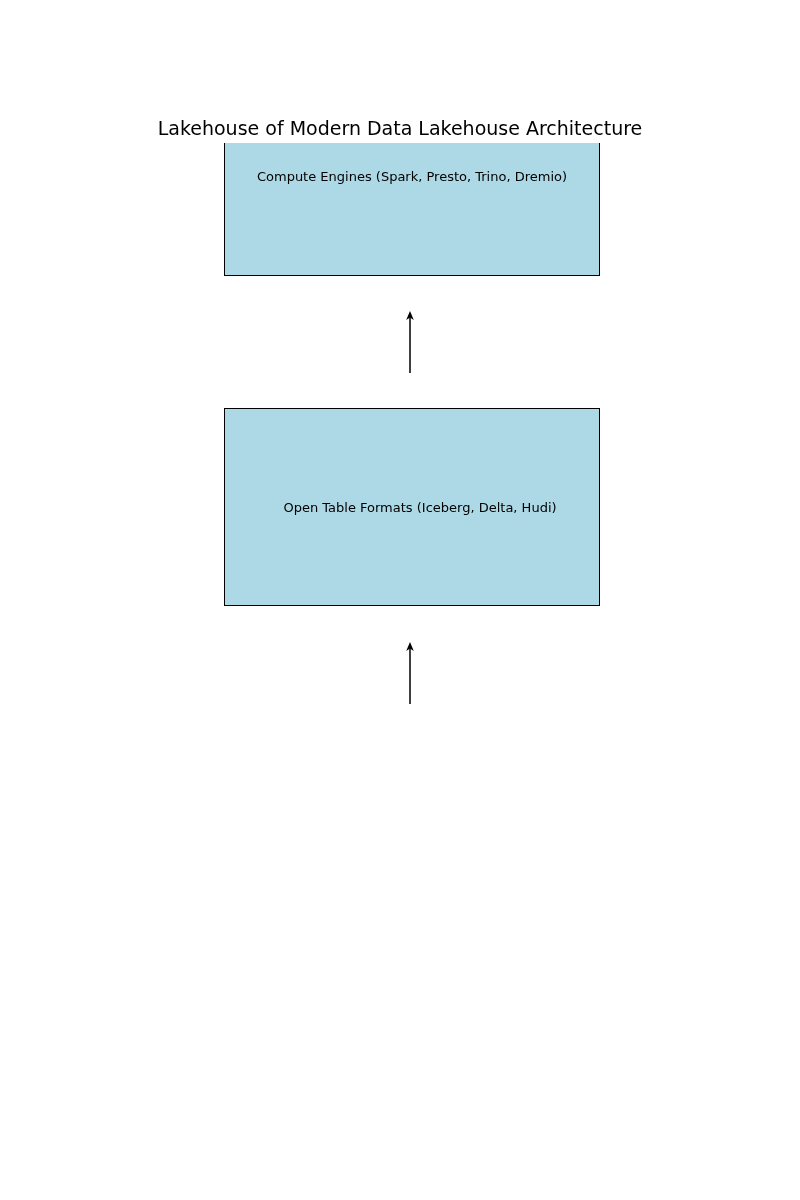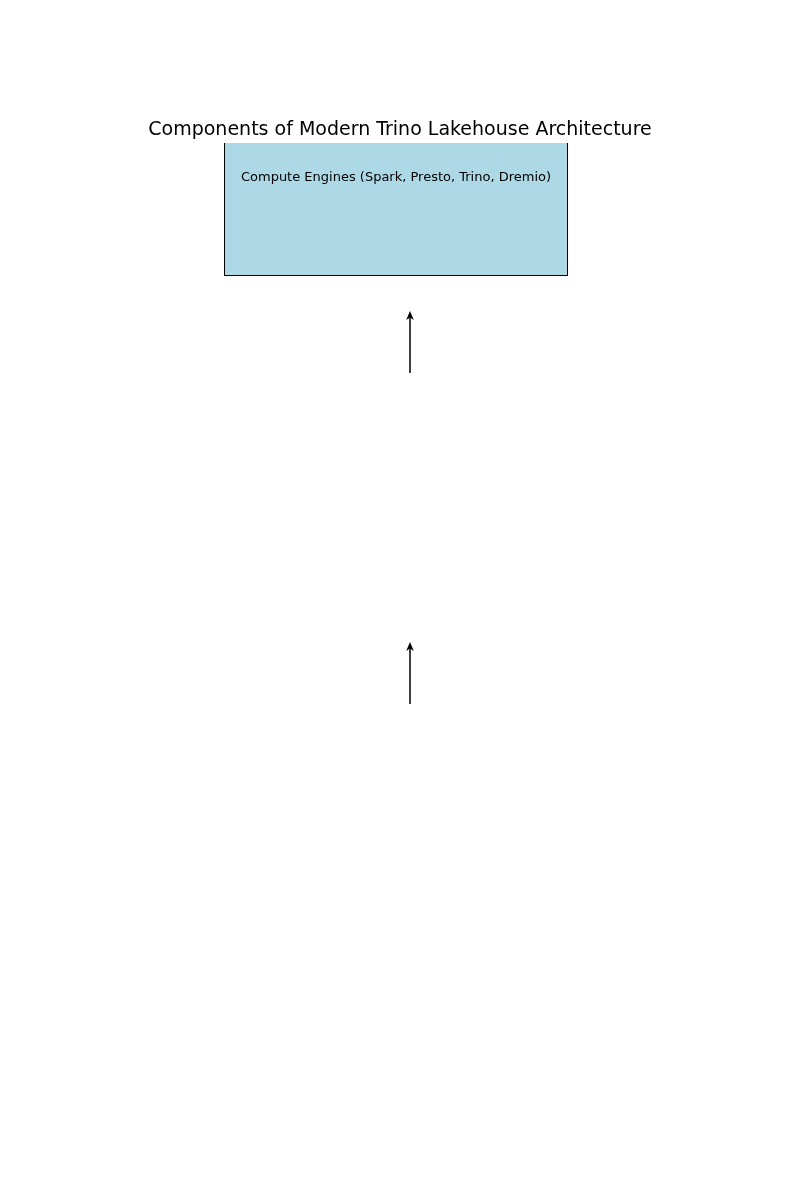--- a/index.html
+++ b/index.html
@@ -22,21 +22,21 @@
     top: 119px;
     text-align: center;
     font-size: 19px;
     line-height: 19px;
     color: #000000;
     white-space: nowrap;
   }
   .layer-box {
     position: absolute;
     left: 224px;
-    width: 344px;
+    width: 376px;
     background: #ADD8E6;
     border: 1.5px solid #000000;
     padding-left: 16px;
   }
   .box-top {
     top: 143px;
     height: 133px;
     border-top: none; 
   }
   .box-middle {
@@ -73,31 +73,34 @@
     height: 62px;
   }
   .arrow-1 { top: 311px; }
   .arrow-2 { top: 642px; }
 </style>
 </head>
 <body>
 
 <div class="canvas">
 
-  <div class="diagram-title">Components of Modern Trino Lakehouse Architecture</div>
+  <div class="diagram-title">Lakehouse of Modern Data Lakehouse Architecture</div>
 
   <div class="layer-box box-top">
     <div class="layer-label">Compute Engines (Spark, Presto, Trino, Dremio)</div>
   </div>
 
   <svg class="up-arrow arrow-1" viewBox="0 0 12 62" xmlns="http://www.w3.org/2000/svg">
     <line x1="6" y1="62" x2="6" y2="6" stroke="#000000" stroke-width="1.5"></line>
     <polygon points="6,0 2.2,9 6,6.6 9.8,9" fill="#000000"></polygon>
   </svg>
 
+  <div class="layer-box box-middle">
+    <div class="layer-label">Open Table Formats (Iceberg, Delta, Hudi)</div>
+  </div>
 
   <svg class="up-arrow arrow-2" viewBox="0 0 12 62" xmlns="http://www.w3.org/2000/svg">
     <line x1="6" y1="62" x2="6" y2="6" stroke="#000000" stroke-width="1.5"></line>
     <polygon points="6,0 2.2,9 6,6.6 9.8,9" fill="#000000"></polygon>
   </svg>
 
 
 </div>
 
 </body></html>

